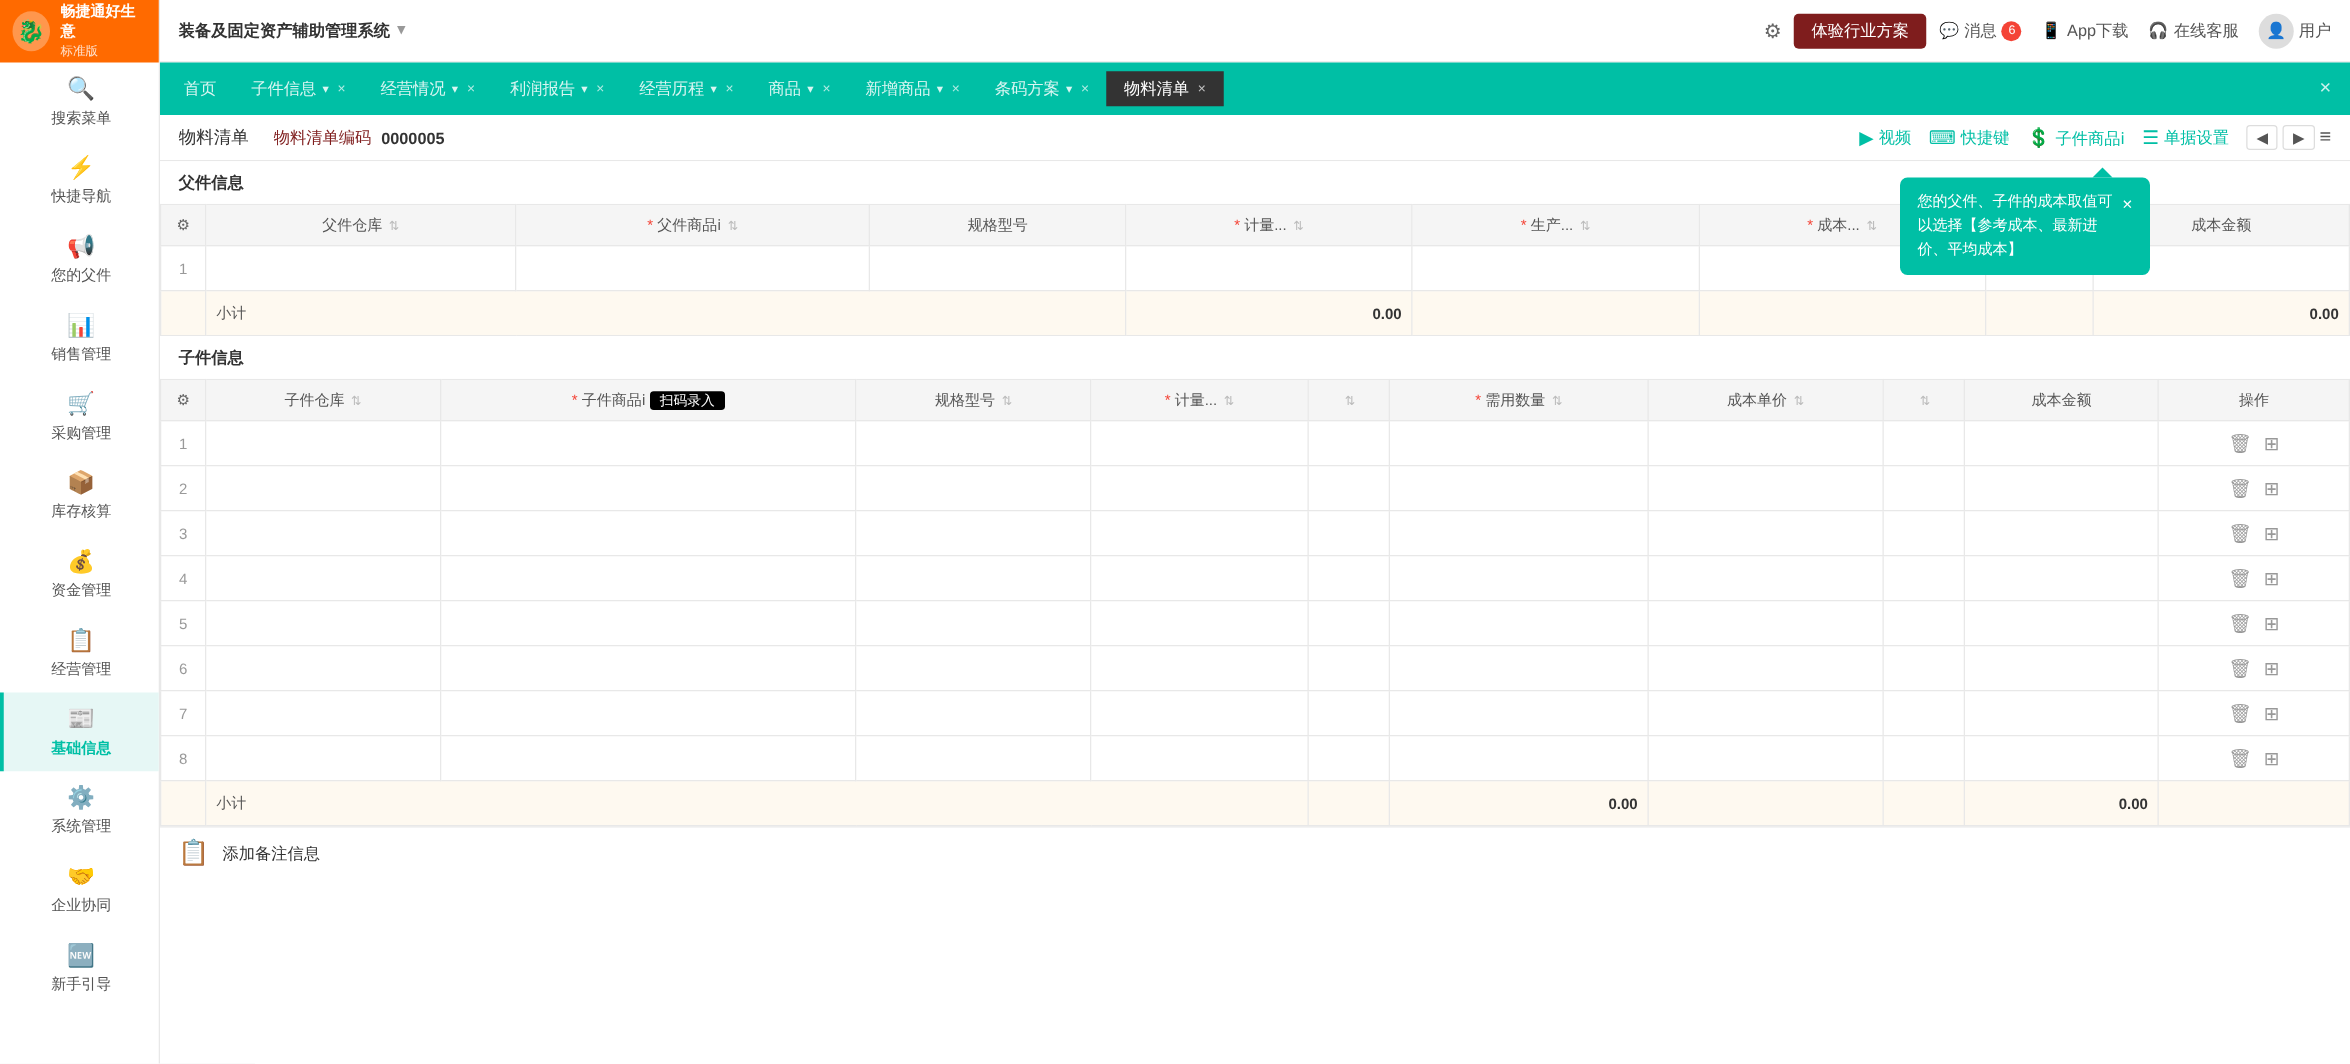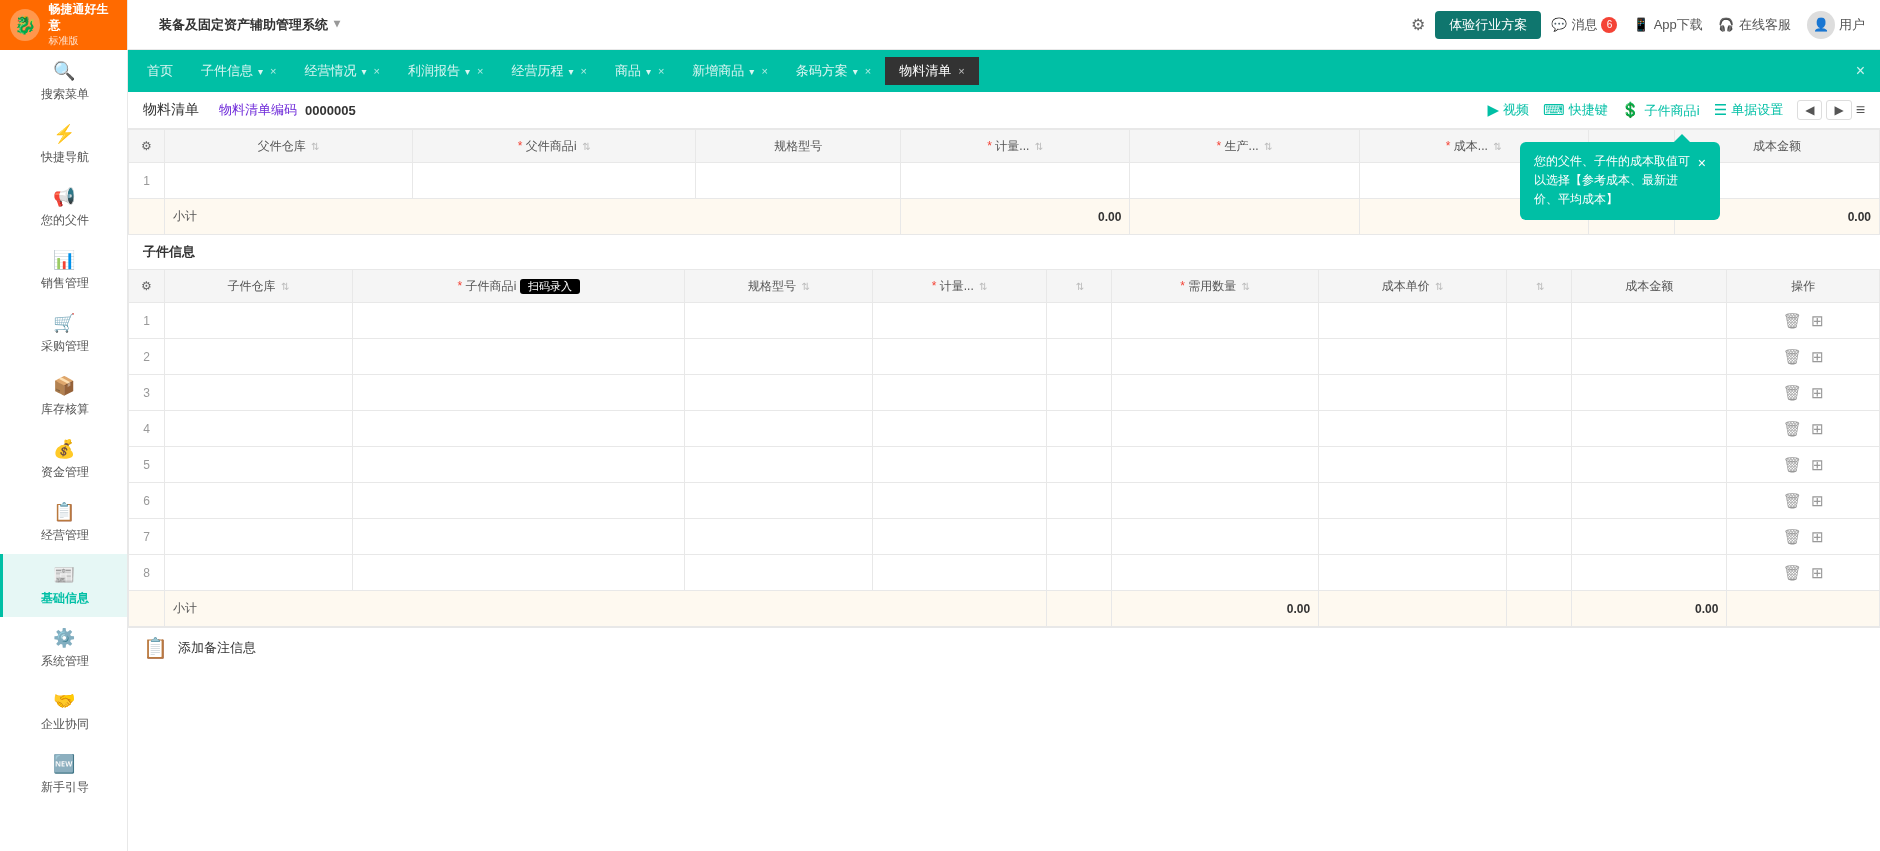--- a/index.html
+++ b/index.html
@@ -49,25 +49,25 @@
 
     
     .topbar {
       background: #fff;
       border-bottom: 1px solid #e8e8e8;
       display: flex; align-items: center;
       padding: 0 15px;
       height: 50px;
       gap: 10px;
     }
-    .topbar-system-name { color: #333; font-size: 13px; font-weight: bold; flex: 1; display: flex; gap: 6px; margin-left: 16px; }
+    .topbar-system-name { color: #333; font-size: 13px; font-weight: bold; flex: 1; display: flex; gap: 6px; }
     .topbar-system-arrow { color: #999; font-size: 12px; }
     .topbar-gear { color: #666; font-size: 16px; cursor: pointer; }
     .topbar-trial-btn {
-      background: #0f766e; color: #fff;
+      background: #7f1d1d; color: #fff;
       border: none; border-radius: 4px;
       padding: 5px 14px; font-size: 13px; cursor: pointer; text-align: right;
     }
     .topbar-right { display: flex; align-items: center; gap: 16px; }
     .topbar-right-item { display: flex; align-items: center; gap: 4px; color: #555; font-size: 13px; cursor: pointer; }
     .topbar-badge {
       background: #f44336; color: #fff;
       border-radius: 50%; width: 16px; height: 16px;
       font-size: 10px; display: flex; align-items: center; justify-content: center;
     }
@@ -104,21 +104,21 @@
 
     
     .sub-header {
       display: flex; align-items: center;
       padding: 8px 15px;
       border-bottom: 1px solid #e8e8e8;
       gap: 20px;
     }
     .sub-header-title { font-size: 14px; color: #333; }
     .sub-header-code { display: flex; align-items: center; gap: 8px; }
-    .sub-header-code-label { color: #6d28d9; font-size: 13px; }
+    .sub-header-code-label { color: #7f1d1d; font-size: 13px; }
     .sub-header-code-value { color: #333; font-size: 13px; font-weight: bold; }
     .sub-header-right { margin-left: auto; display: flex; align-items: center; gap: 14px; }
     .sub-header-btn { display: flex; align-items: center; gap: 4px; color: #00bfa5; font-size: 13px; cursor: pointer; }
     .sub-header-btn-icon { font-size: 15px; }
 
     
     .tooltip-box {
       position: absolute;
       right: 160px;
       top: 50px;
@@ -373,20 +373,21 @@
           <span class="grid-icon">≡</span>
         </div>
       </div>
     </div>
 
     <div class="tooltip-box">
       <span class="tooltip-close">×</span>
       <span>您的父件、子件的成本取值可以选择【参考成本、最新进价、平均成本】</span>
     </div>
 
+    <div class="section-title">父件信息</div>
     <div class="table-wrapper">
       <table>
         <thead>
           <tr>
             <th class="gear-col">⚙</th>
             <th>父件仓库 <span class="sort-arrows">⇅</span></th>
             <th><span class="th-required">*</span> 父件商品ℹ <span class="sort-arrows">⇅</span></th>
             <th>规格型号</th>
             <th><span class="th-required">*</span> 计量... <span class="sort-arrows">⇅</span></th>
             <th><span class="th-required">*</span> 生产... <span class="sort-arrows">⇅</span></th>

